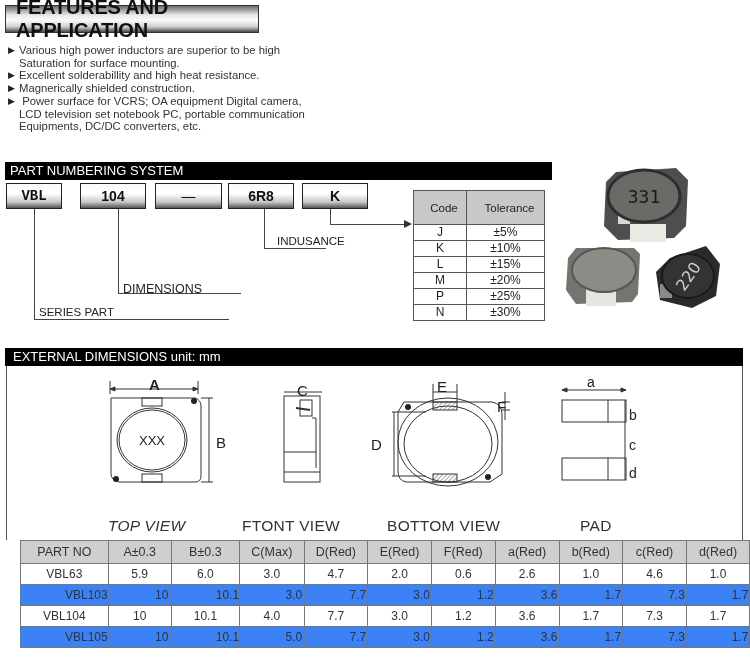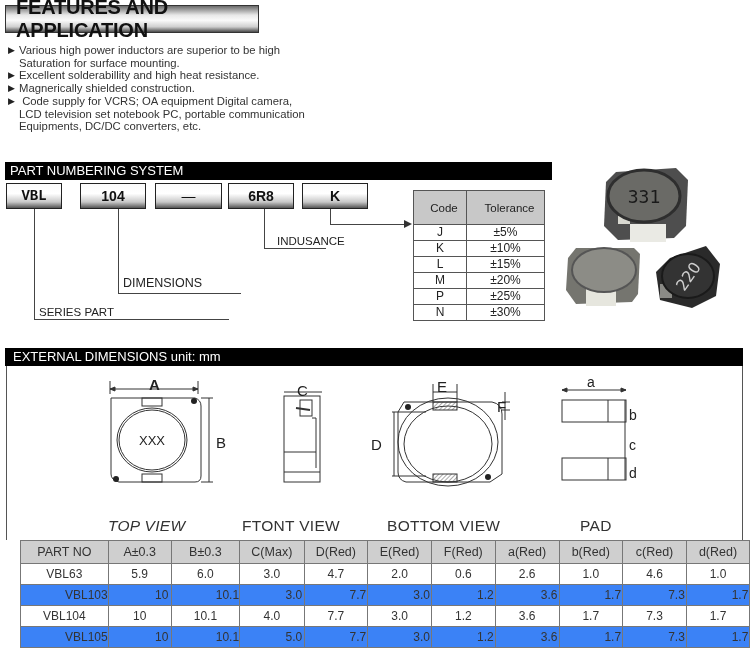--- a/index.html
+++ b/index.html
@@ -56,21 +56,21 @@
   <div class="feat-item">
     <span class="bullet">▶</span>
     <span class="txt">Excellent solderabillity and high heat resistance.</span>
   </div>
   <div class="feat-item">
     <span class="bullet">▶</span>
     <span class="txt">Magnerically shielded construction.</span>
   </div>
   <div class="feat-item">
     <span class="bullet">▶</span>
-    <span class="txt"><span style="white-space:pre"> Code supply for VCRS; OA equipment Digital camera,</span><br><span>LCD television set notebook PC, portable communication</span><br><span>Equipments, DC/DC converters, etc.</span></span>
+    <span class="txt"><span style="white-space:pre"> Power surface for VCRS; OA equipment Digital camera,</span><br><span>LCD television set notebook PC, portable communication</span><br><span>Equipments, DC/DC converters, etc.</span></span>
   </div>
 </div>
 
 <div class="abs pn-bar">PART NUMBERING SYSTEM</div>
 <div class="abs pn-box" style="left:6px;width:56px;font-family:Liberation Mono, monospace;">VBL</div>
 <div class="abs pn-box" style="left:80px;width:66px;">104</div>
 <div class="abs pn-box" style="left:155px;width:67px;font-weight:normal;">—</div>
 <div class="abs pn-box" style="left:228px;width:66px;">6R8</div>
 <div class="abs pn-box" style="left:302px;width:66px;">K</div>
 
@@ -78,21 +78,21 @@
 <div class="line" style="left:34px;top:319px;width:195px;height:1px;"></div>
 <div class="line" style="left:118px;top:209px;width:1px;height:85px;"></div>
 <div class="line" style="left:118px;top:293px;width:123px;height:1px;"></div>
 <div class="line" style="left:264px;top:209px;width:1px;height:40px;"></div>
 <div class="line" style="left:264px;top:248px;width:62px;height:1px;"></div>
 <div class="line" style="left:330px;top:209px;width:1px;height:16px;"></div>
 <div class="line" style="left:330px;top:224px;width:76px;height:1px;"></div>
 <div class="abs" style="left:404px;top:220px;width:0;height:0;border-top:4px solid transparent;border-bottom:4px solid transparent;border-left:8px solid #333;"></div>
 
 <span class="pn-label" style="left:39px;top:306px;">SERIES PART</span>
-<span class="pn-label" style="left:123px;top:276px;font-size:12.5px;">DIMENSIONS</span>
+<span class="pn-label" style="left:123px;top:282px;font-size:12.5px;">DIMENSIONS</span>
 <span class="pn-label" style="left:269px;top:235px;margin-left:8px;">INDUSANCE</span>
 
 <table class="tol">
   <tbody>
       <tr>
     <th style="width:42px;">Code</th>
     <th style="width:67px;">Tolerance</th>
   </tr>
   <tr>
         <td>J</td>

